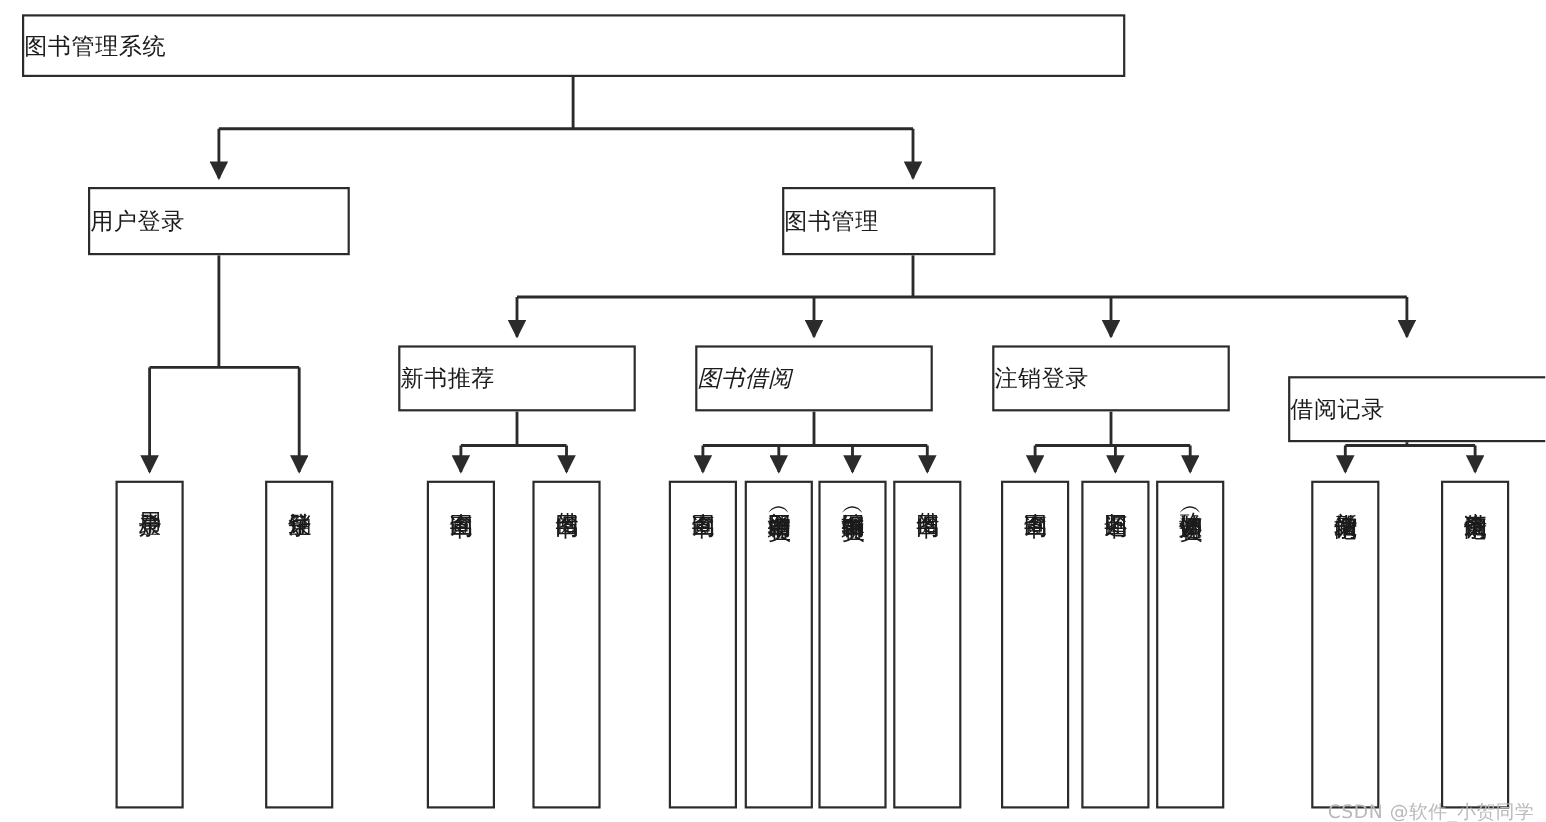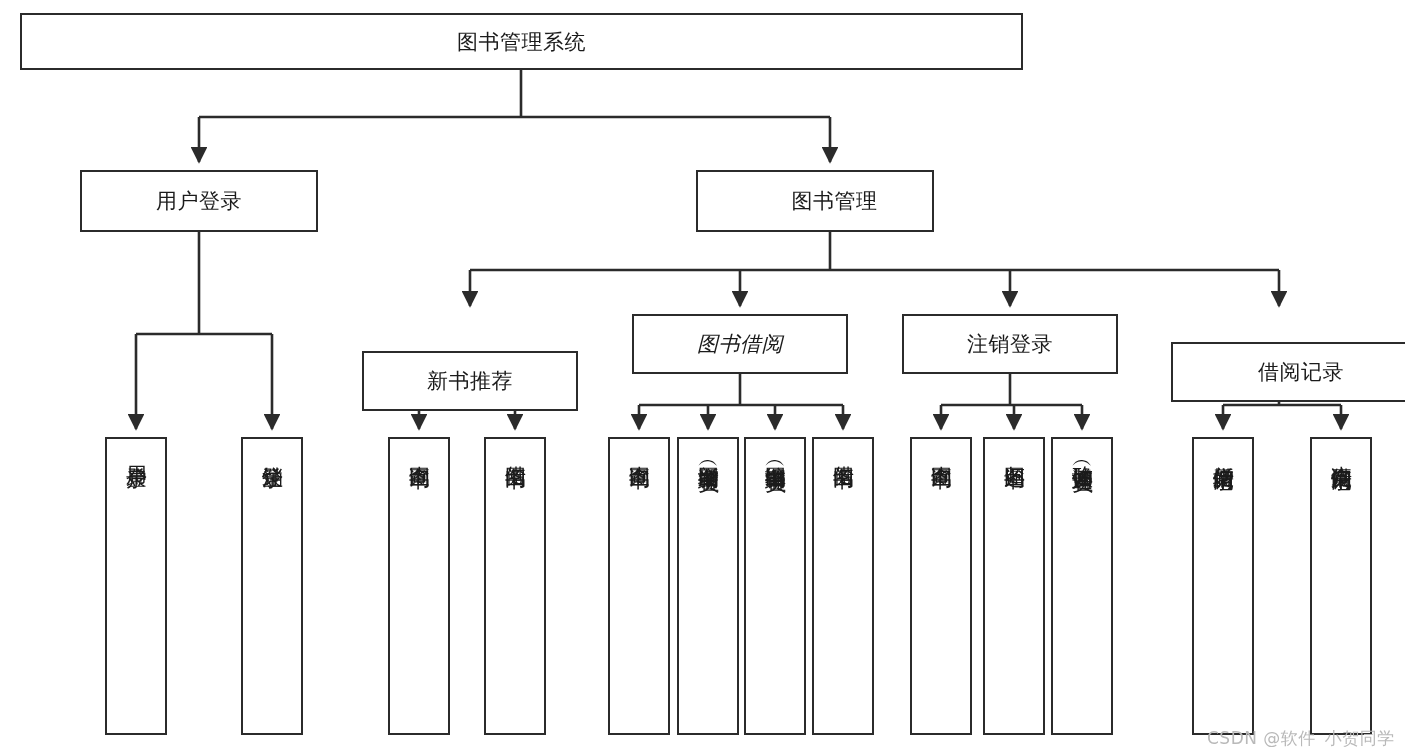--- a/index.html
+++ b/index.html
@@ -24,21 +24,21 @@
     width: 1405px;
     height: 747px;
   }
   .node {
     position: absolute;
     box-sizing: border-box;
     background: #ffffff;
     border: 2px solid #2b2b2b;
     display: flex;
     align-items: center;
-    justify-content: center;
+    justify-content: flex-start;
     color: #1b1b1b;
   }
   .node.h {
     font-size: 21px;
     letter-spacing: 0.5px;
   }
   .node.v {
     align-items: flex-start;
     justify-content: center;
     padding-top: 10px;
@@ -115,25 +115,25 @@
     </g>
   </svg>
 
   <div class="node h" style="left: 20px; top: 13px; width: 1003px; height: 57px;">
     <span>图书管理系统</span>
   </div>
 
   <div class="node h" style="left: 80px; top: 170px; width: 238px; height: 62px;">
     <span>用户登录</span>
   </div>
-  <div class="node h" style="left: 696px; top: 170px; width: 238px; height: 62px; padding-left: 39px;">
+  <div class="node h" style="left: 711px; top: 170px; width: 194px; height: 62px;">
     <span>图书管理</span>
   </div>
 
-  <div class="node h" style="left: 362px; top: 314px; width: 216px; height: 60px; margin-top: 37px;">
+  <div class="node h" style="left: 362px; top: 314px; width: 216px; height: 60px;">
     <span>新书推荐</span>
   </div>
   <div class="node h" style="left: 632px; top: 314px; width: 216px; height: 60px; font-style: italic;">
     <span>图书借阅</span>
   </div>
   <div class="node h" style="left: 902px; top: 314px; width: 216px; height: 60px;">
     <span>注销登录</span>
   </div>
   <div class="node h" style="left: 1171px; top: 314px; width: 260px; height: 60px; margin-top: 28px;">
     <span>借阅记录</span>

